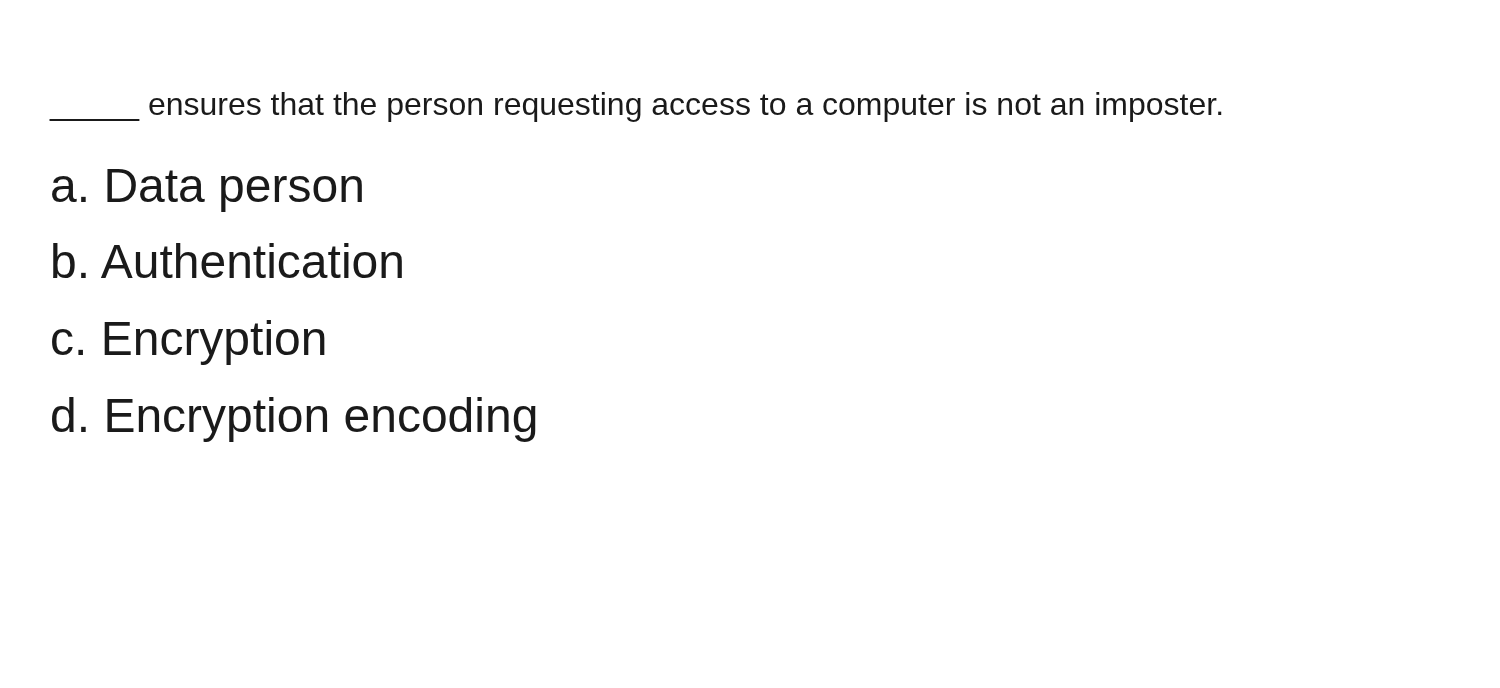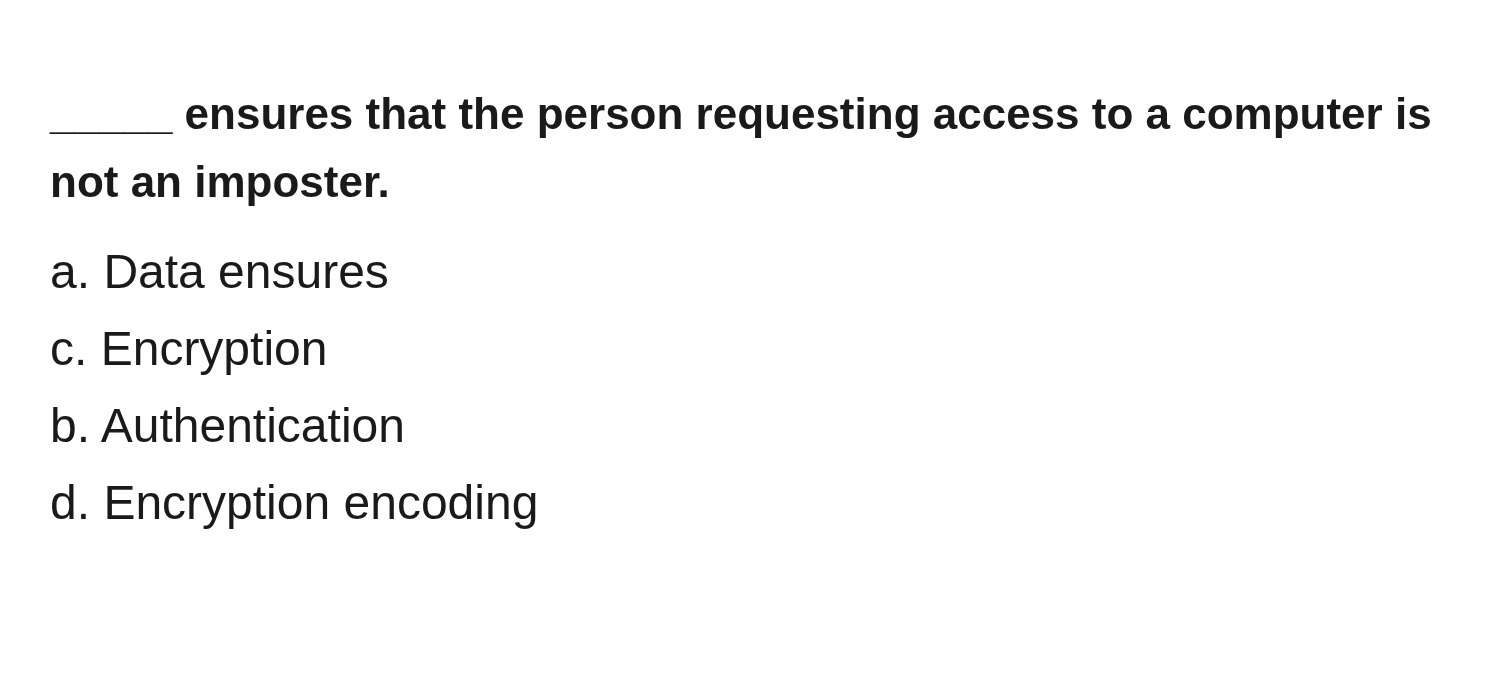--- a/index.html
+++ b/index.html
@@ -9,46 +9,46 @@
     }
     body {
       width: 1500px;
       height: 688px;
       background: #ffffff;
       font-family: -apple-system, BlinkMacSystemFont, "Segoe UI", Helvetica, Arial, sans-serif;
       color: #1a1a1a;
       padding: 80px 50px 50px 50px;
     }
     .question-text {
-      font-size: 44px;
+      font-size: 32px;
       line-height: 1.55;
-      font-weight: 700;
+      font-weight: 400;
       margin-bottom: 18px;
     }
     .options {
       display: flex;
       flex-direction: column;
     }
     .option {
       font-size: 48px;
       line-height: 1.6;
       font-weight: 400;
     }
   </style>
 </head>
 <body>
 
 <div class="question-text">_____ ensures that the person requesting access to a computer is not an imposter.</div>
 
 <div class="options">
   <div class="option">
-    <span>a</span><span>. </span><span>Data ensures</span>
+    <span>a</span><span>. </span><span>Data person</span>
+  </div>
+  <div class="option">
+    <span>b</span><span>. </span><span>Authentication</span>
   </div>
   <div class="option">
     <span>c</span><span>. </span><span>Encryption</span>
-  </div>
-  <div class="option">
-    <span>b</span><span>. </span><span>Authentication</span>
   </div>
   <div class="option">
     <span>d</span><span>. </span><span>Encryption encoding</span>
   </div>
 </div>
 
 </body></html>

